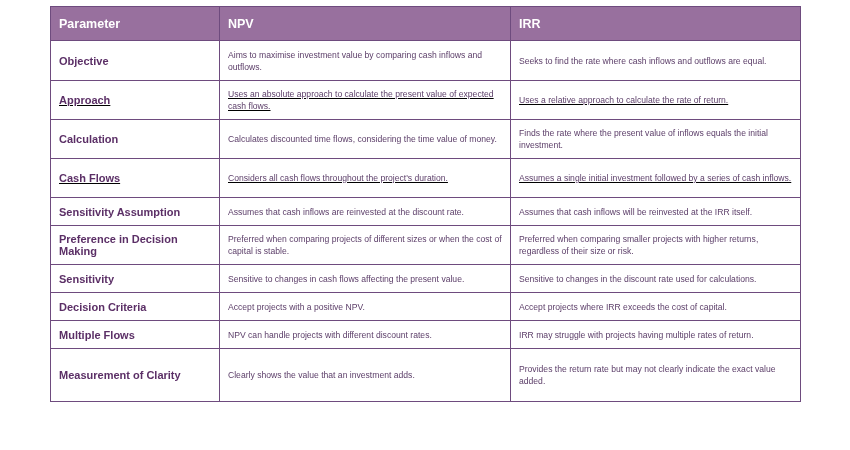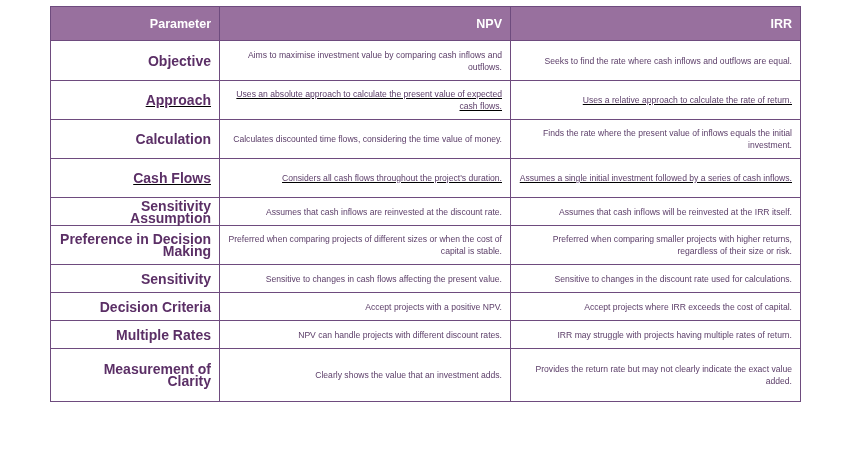--- a/index.html
+++ b/index.html
@@ -3,29 +3,29 @@
 <meta charset="utf-8">
 <style>
   html, body { margin:0; padding:0; background:#ffffff; }
   body { width:850px; height:450px; position:relative; overflow:hidden; font-family:"Liberation Sans", sans-serif; }
   table.cmp {
     position:absolute; left:50px; top:6px; width:750px;
     border-collapse:collapse; table-layout:fixed;
   }
   table.cmp th, table.cmp td {
     border:1.5px solid #6e4b7e;
-    text-align:right; vertical-align:middle;
+    text-align:left; vertical-align:middle;
     padding:0 8px; box-sizing:border-box;
   }
   table.cmp th {
     background:#98709e; color:#ffffff;
     font-weight:bold; font-size:12.5px; height:34px;
   }
   table.cmp td { font-size:8.6px; color:#5b3d68; line-height:12px; }
-  table.cmp td.param { font-weight:bold; font-size:14px; color:#5b2f66;margin-left:28px; }
+  table.cmp td.param { font-weight:bold; font-size:11px; color:#5b2f66;margin-left:28px; }
   col.c1 { width:169px; } col.c2 { width:291px; } col.c3 { width:290px; }
 </style>
 </head>
 <body>
 
 <table class="cmp">
   <colgroup>
       <col class="c1">
       <col class="c2">
       <col class="c3">
@@ -72,21 +72,21 @@
         <td class="param">Sensitivity</td>
         <td>Sensitive to changes in cash flows affecting the present value.</td>
         <td>Sensitive to changes in the discount rate used for calculations.</td>
       </tr>
       <tr style="height: 28px;">
         <td class="param">Decision Criteria</td>
         <td>Accept projects with a positive NPV.</td>
         <td>Accept projects where IRR exceeds the cost of capital.</td>
       </tr>
       <tr style="height: 28px;">
-        <td class="param">Multiple Rates</td>
+        <td class="param">Multiple Flows</td>
         <td>NPV can handle projects with different discount rates.</td>
         <td>IRR may struggle with projects having multiple rates of return.</td>
       </tr>
       <tr style="height: 53px;">
         <td class="param">Measurement of Clarity</td>
         <td>Clearly shows the value that an investment adds.</td>
         <td>Provides the return rate but may not clearly indicate the exact value added.</td>
       </tr>
     </tbody>
 </table>

